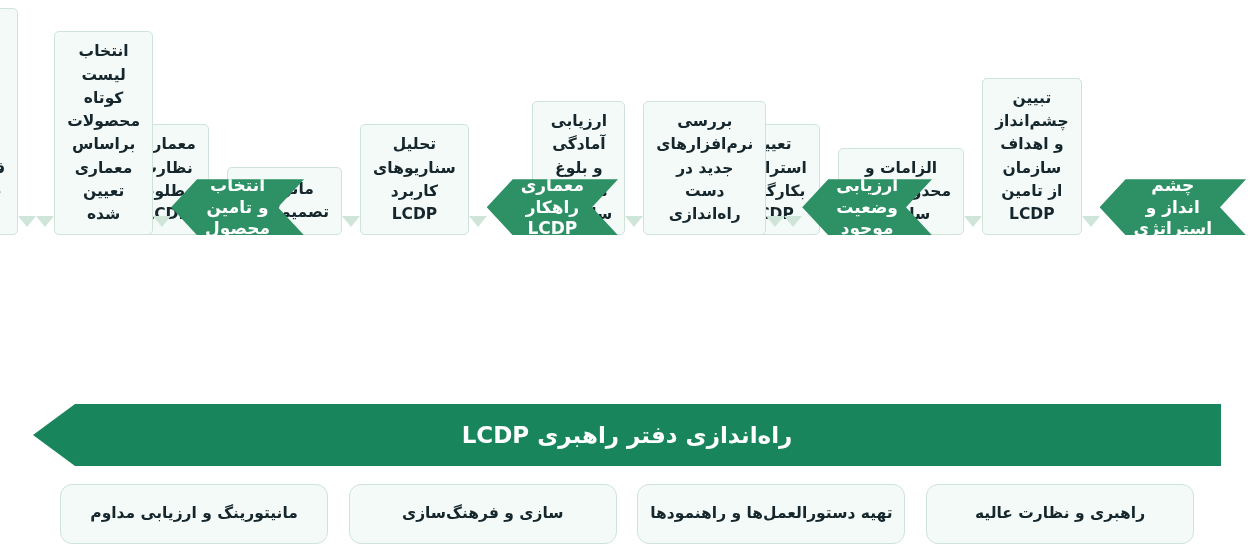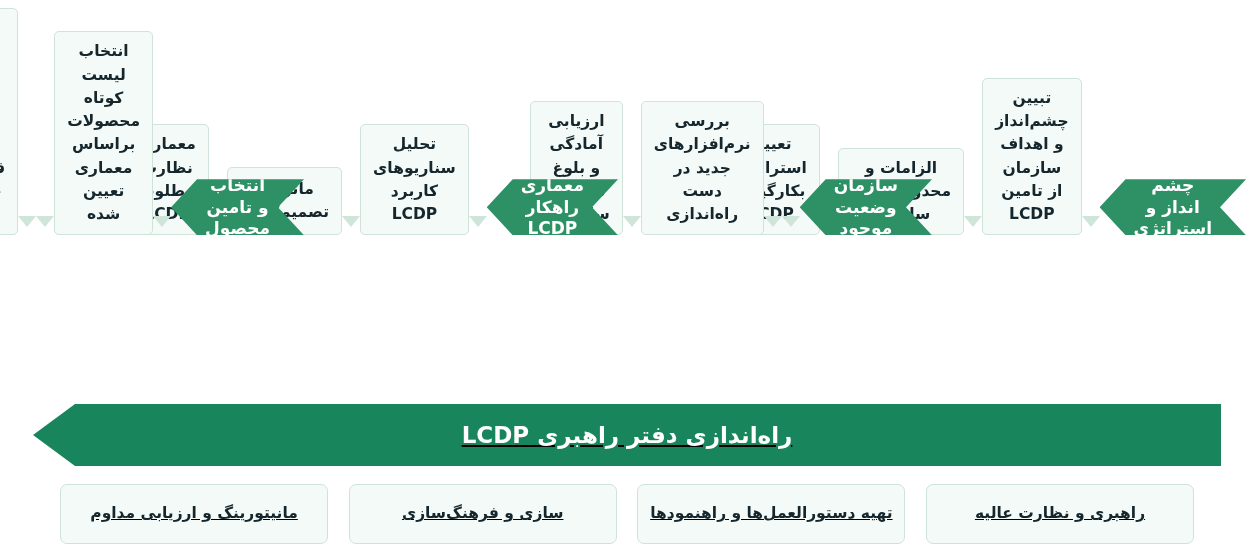--- a/index.html
+++ b/index.html
@@ -81,21 +81,20 @@
     color: #15262c;
     line-height: 1.5;
   }
 
   
   .bottom {
     position: absolute;
     left: 0;
     top: 404px;
     width: 1254px;
-    text-decoration: underline;
   }
   .banner-wrap {
     display: flex;
     justify-content: center;
   }
   .banner {
     position: relative;
     width: 1188px;
     height: 62px;
     background: #19855c;
@@ -115,21 +114,21 @@
     padding: 18px 60px 0 60px;
     box-sizing: border-box;
     width: 1254px;
   }
   .bottom-cell {
     width: 268px;
     height: 60px;
     box-sizing: border-box;
     background: #f4faf7;
     border: 1px solid #cfe3d9;
-    border-radius: 7px;
+    border-radius: 12px;
     display: flex;
     align-items: center;
     justify-content: center;
     text-align: center;
     padding: 6px 10px;
     font-size: 15.5px;
     font-weight: bold;
     color: #15262c;
     line-height: 1.4;
   }
@@ -145,21 +144,21 @@
       <div class="chevron">چشم انداز و استراتژی</div>
       <div class="arrow-down"></div>
       <div class="cell">تبیین چشم‌انداز و اهداف سازمان از تامین LCDP</div>
       <div class="arrow-down"></div>
       <div class="cell">الزامات و محدودیت‌های سازمان</div>
       <div class="arrow-down"></div>
       <div class="cell">تعیین استراتژی بکارگیری LCDP</div>
     </div>
 
     <div class="column">
-      <div class="chevron">سازمان وضعیت موجود</div>
+      <div class="chevron">ارزیابی وضعیت موجود</div>
       <div class="arrow-down"></div>
       <div class="arrow-down"></div>
       <div class="cell">بررسی نرم‌افزارهای جدید در دست راه‌اندازی</div>
       <div class="arrow-down"></div>
       <div class="cell">ارزیابی آمادگی و بلوغ معماری سازمانی</div>
     </div>
 
     <div class="column">
       <div class="chevron">معماری راهکار LCDP</div>
       <div class="arrow-down"></div>

